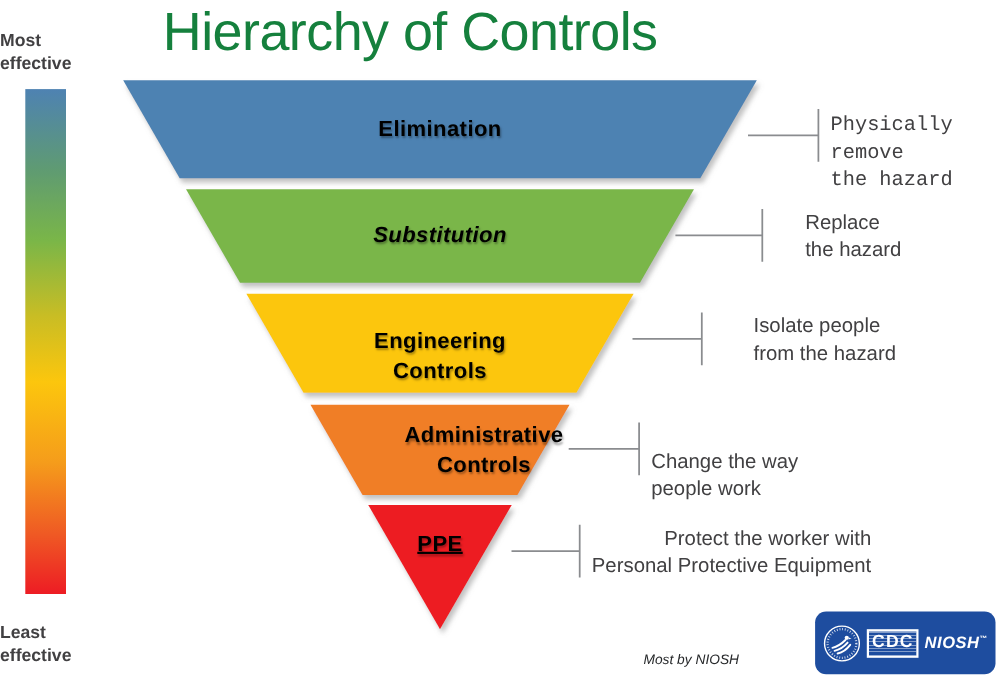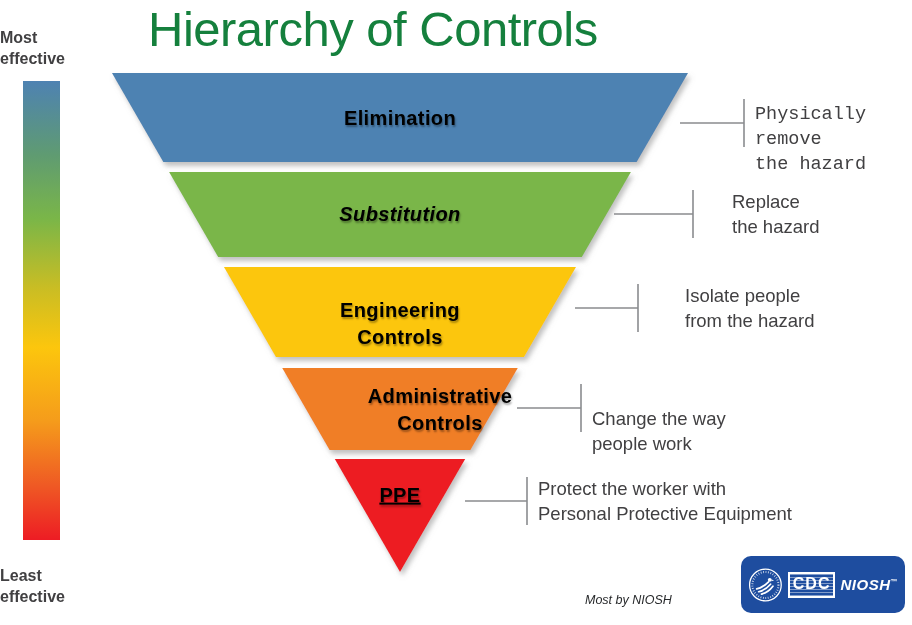--- a/index.html
+++ b/index.html
@@ -75,21 +75,21 @@
 the hazard</div>
       <div class="level-label" style="left: 400px; top: 324px;">Engineering
 Controls</div>
       <div class="note" style="left: 685px; top: 308px;">Isolate people
 from the hazard</div>
       <div class="level-label" style="left: 400px; top: 410px; margin-left: 40px;">Administrative
 Controls</div>
       <div class="note" style="left: 592px; top: 408px; margin-top: 23px;">Change the way
 people work</div>
       <div class="level-label" style="left: 400px; top: 495px; text-decoration: underline;">PPE</div>
-      <div class="note" style="left: 538px; top: 501px;">Protect the worker with
+      <div class="note" style="left: 538px; top: 501px; text-align: right;">Protect the worker with
 Personal Protective Equipment</div>
     </div>
 
   <div id="credit">Most by NIOSH</div>
 
   <div id="logo" style="background: rgb(30, 77, 159);">
     <svg width="44" height="44" viewBox="0 0 44 44">
       <circle cx="22" cy="22" r="20" fill="none" stroke="#fff" stroke-width="1.6"></circle>
       <circle cx="22" cy="22" r="16.5" fill="none" stroke="#fff" stroke-width="2.6" stroke-dasharray="1,2.1" opacity="0.8"></circle>
       <g stroke="#fff" stroke-width="2.2" fill="none" stroke-linecap="round">

